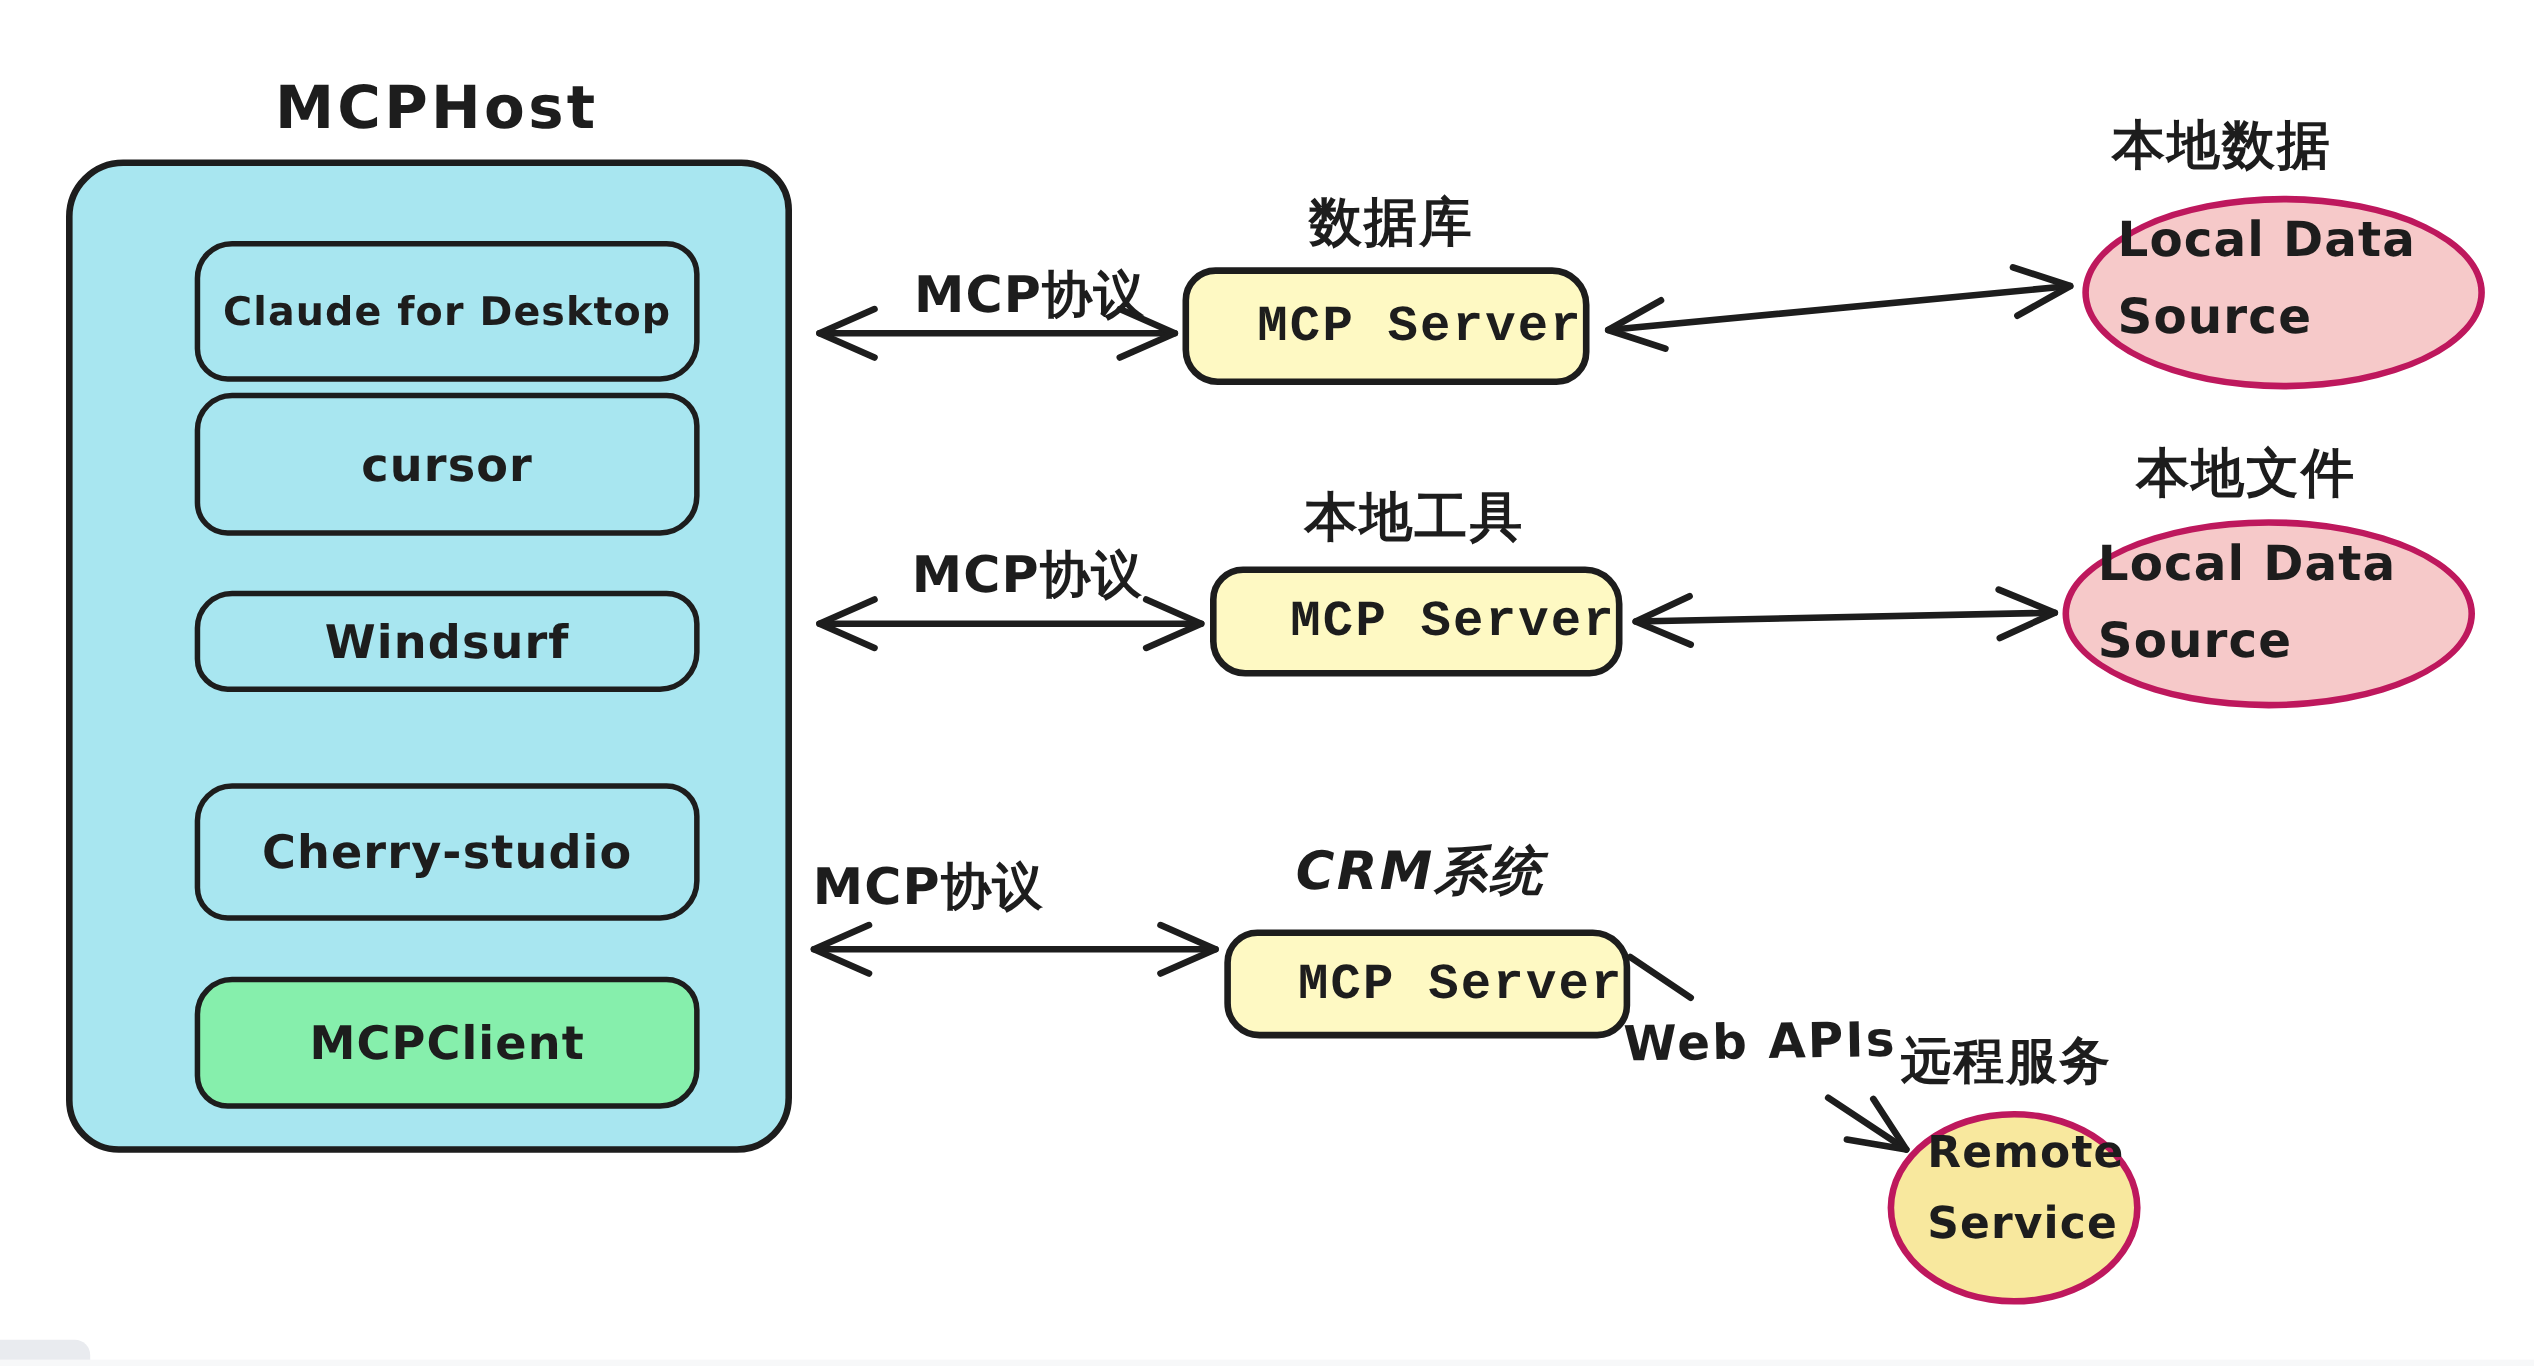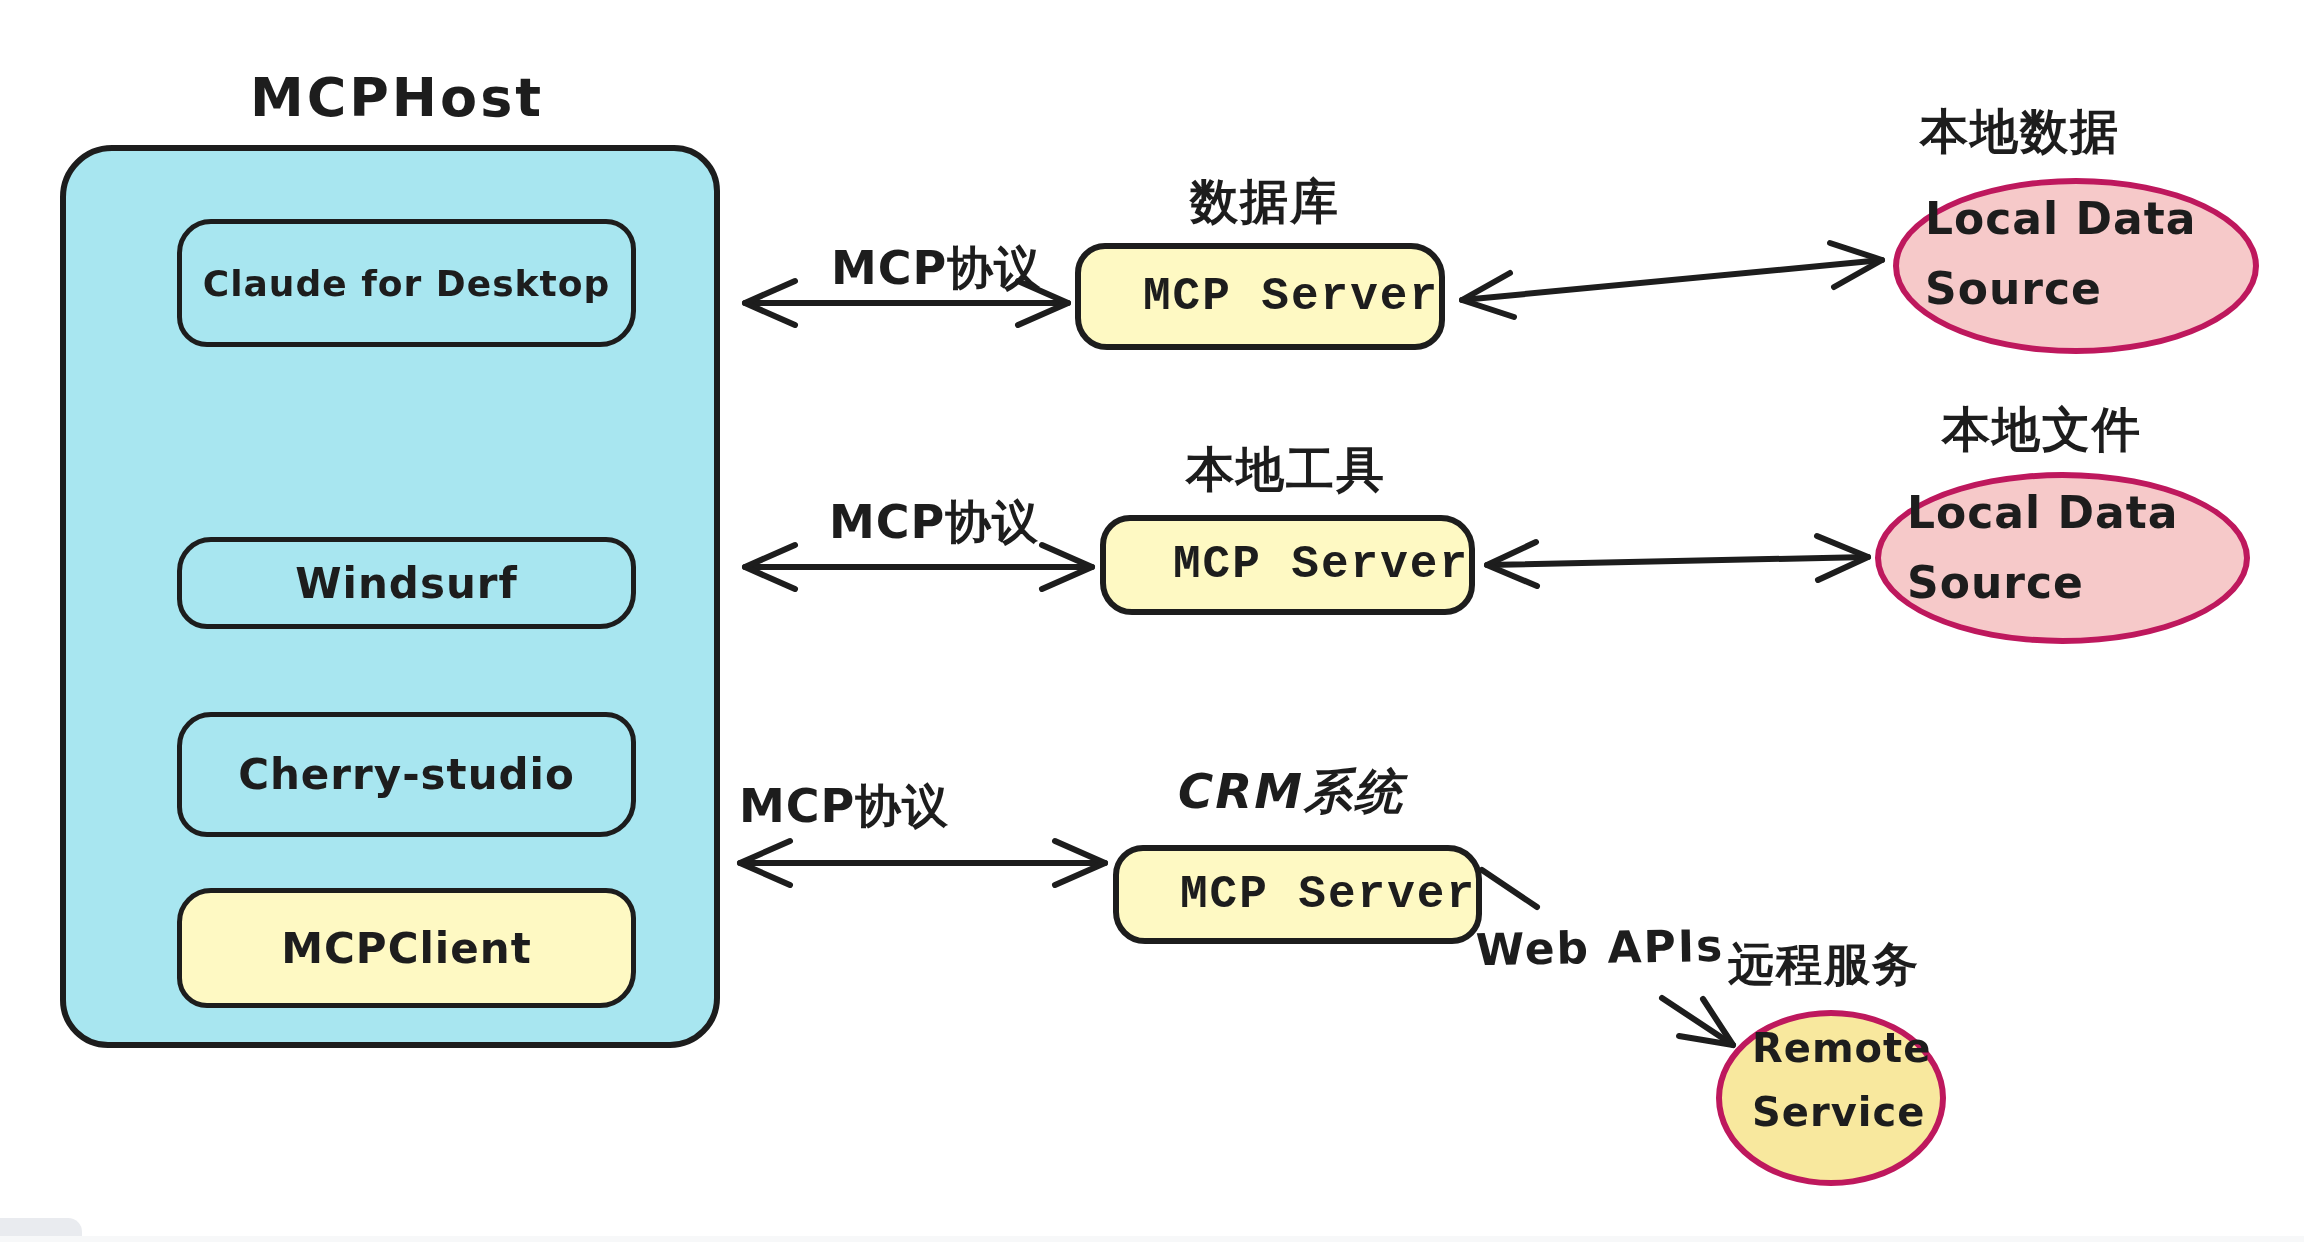--- a/index.html
+++ b/index.html
@@ -17,21 +17,21 @@
     position:absolute;left:60px;top:145px;width:660px;height:903px;box-sizing:border-box;
     background:#a8e6f0;border:6px solid #1d1d1d;border-radius:52px 46px 50px 48px;
   }
   .clientbox{
     position:absolute;left:111px;width:459px;box-sizing:border-box;
     background:#a8e6f0;border:5px solid #1d1d1d;border-radius:34px 30px 36px 30px;
     display:flex;align-items:center;justify-content:center;
     font-weight:bold;font-size:42px;letter-spacing:1px;white-space:nowrap;
   }
   .clientbox.small{font-size:36px;margin-top:32px;}
-  .clientbox.highlight{background:#fef9c3;}
+  .clientbox.highlight{background:#86efac;}
   .serverbox{
     position:absolute;box-sizing:border-box;background:#fef9c3;
     border:6px solid #1d1d1d;border-radius:30px 34px 30px 32px;
     display:flex;align-items:center;justify-content:flex-end;
     font-weight:bold;font-size:46px;letter-spacing:2px;white-space:nowrap;font-family:Liberation Mono, monospace;
   }
   .ellipse{
     position:absolute;box-sizing:border-box;border:6px solid #be185d;border-radius:50%;
     display:flex;flex-direction:column;
     font-weight:bold;font-size:44px;letter-spacing:1px;line-height:1.6;white-space:nowrap;
@@ -83,20 +83,23 @@
       <path d="M1679 1036 L1733 1045 L1703 999"></path>
     </g>
   </svg>
 
   <div class="label title" style="left:397px;top:66px;">MCPHost</div>
 
   <div class="hostbox">
     <div class="clientbox small" style="top:36px;height:128px;">
       <span>Claude for Desktop</span>
     </div>
+    <div class="clientbox" style="top:206px;height:130px;">
+      <span>cursor</span>
+    </div>
     <div class="clientbox" style="top:386px;height:92px;">
       <span>Windsurf</span>
     </div>
     <div class="clientbox" style="top:561px;height:125px;">
       <span>Cherry-studio</span>
     </div>
     <div class="clientbox highlight" style="top:737px;height:120px;">
       <span>MCPClient</span>
     </div>
   </div>

